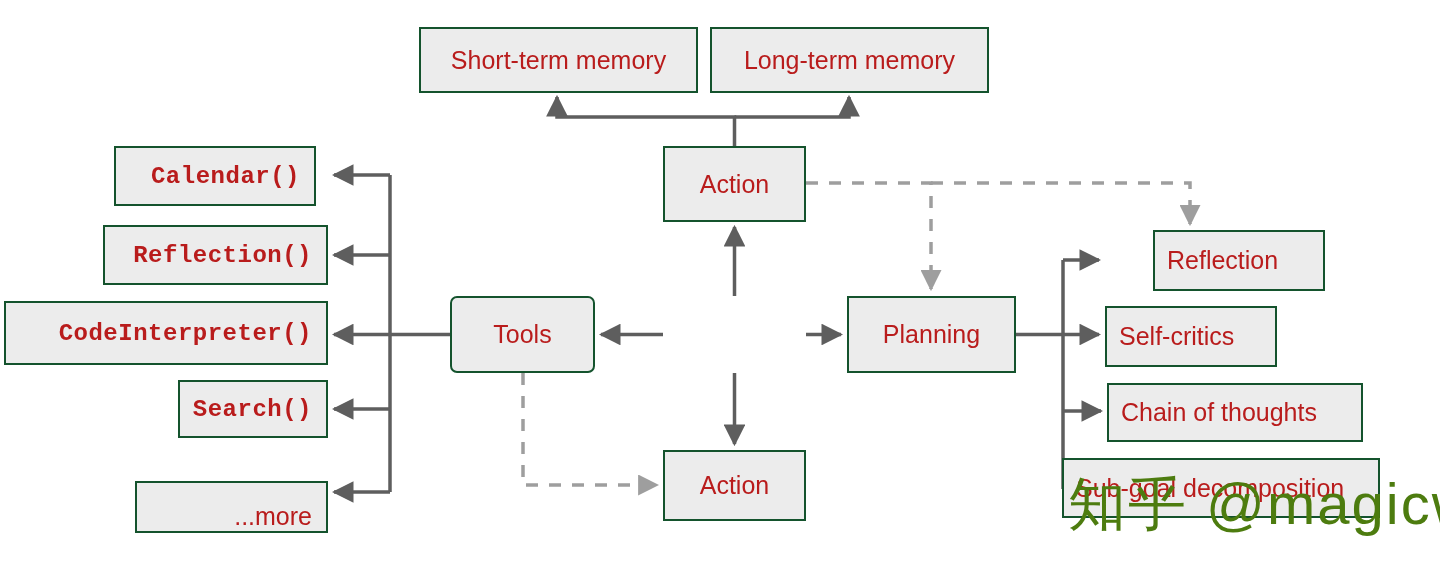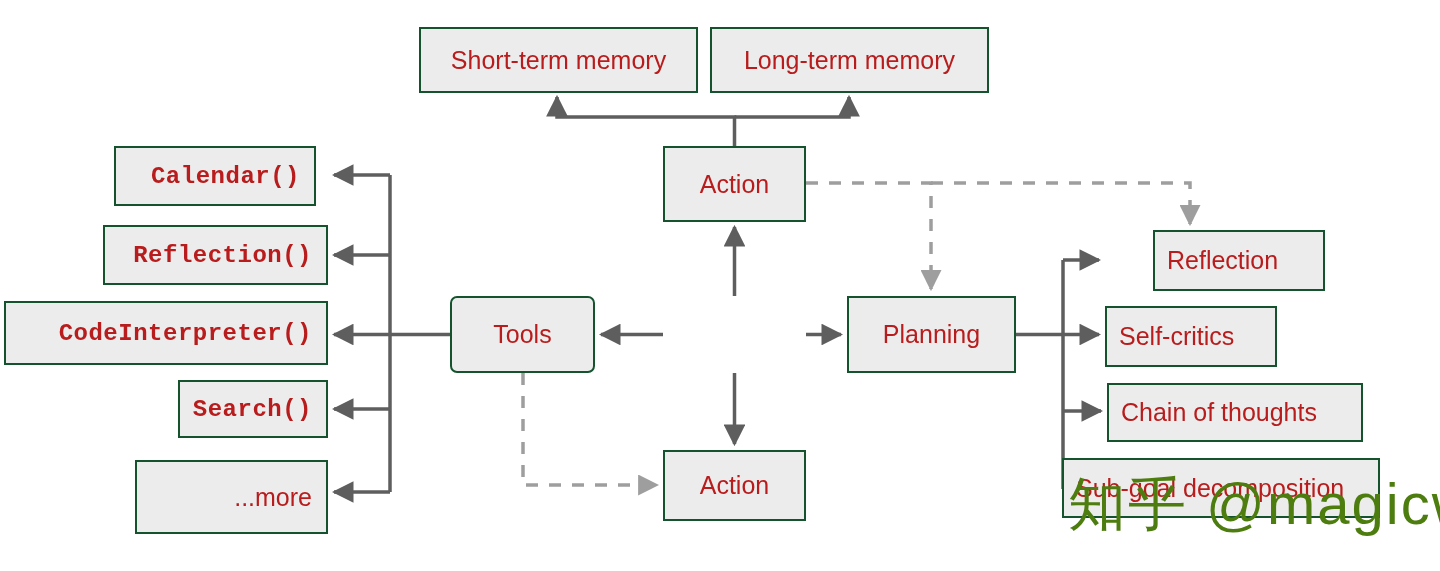--- a/index.html
+++ b/index.html
@@ -138,21 +138,21 @@
   </div>
 
   <div class="node mono right-text" style="left:4px; top:301px; width:324px; height:64px;">
     <span>CodeInterpreter()</span>
   </div>
 
   <div class="node mono right-text" style="left:178px; top:380px; width:150px; height:58px;">
     <span>Search()</span>
   </div>
 
-  <div class="node sans right-text" style="left:135px; top:460px; width:193px; height:74px;">
+  <div class="node sans right-text" style="left:135px; top:481px; width:193px; height:52px;align-items:flex-end;">
     <span>...more</span>
   </div>
 
   <div class="node sans left-text" style="left:1153px; top:230px; width:172px; height:61px;">
     <span>Reflection</span>
   </div>
 
   <div class="node sans left-text" style="left:1105px; top:306px; width:172px; height:61px;">
     <span>Self-critics</span>
   </div>

